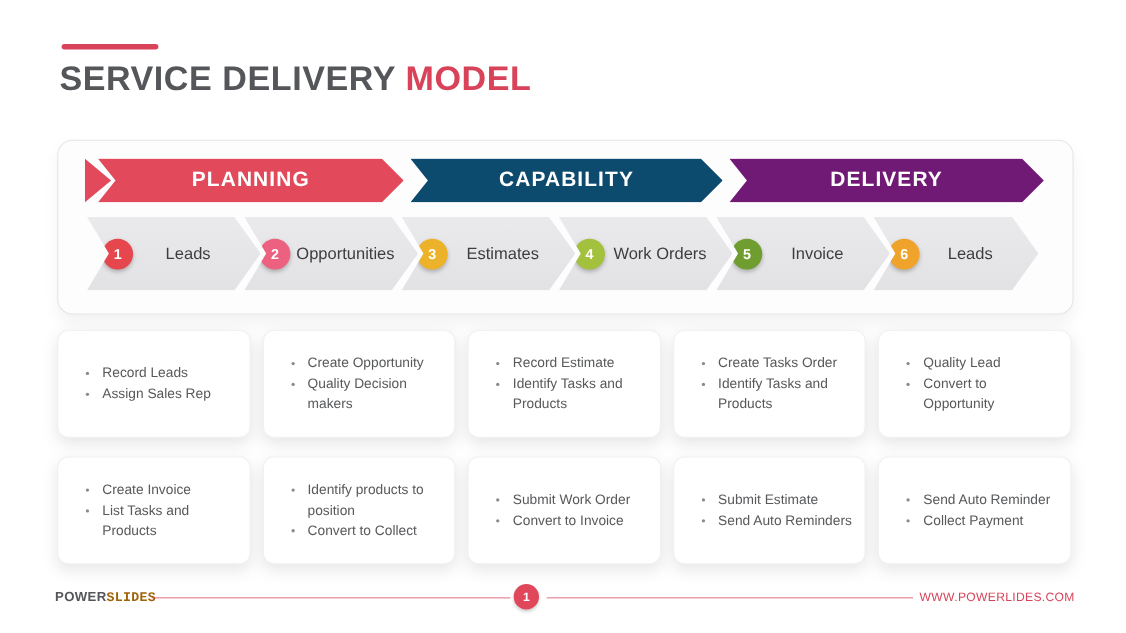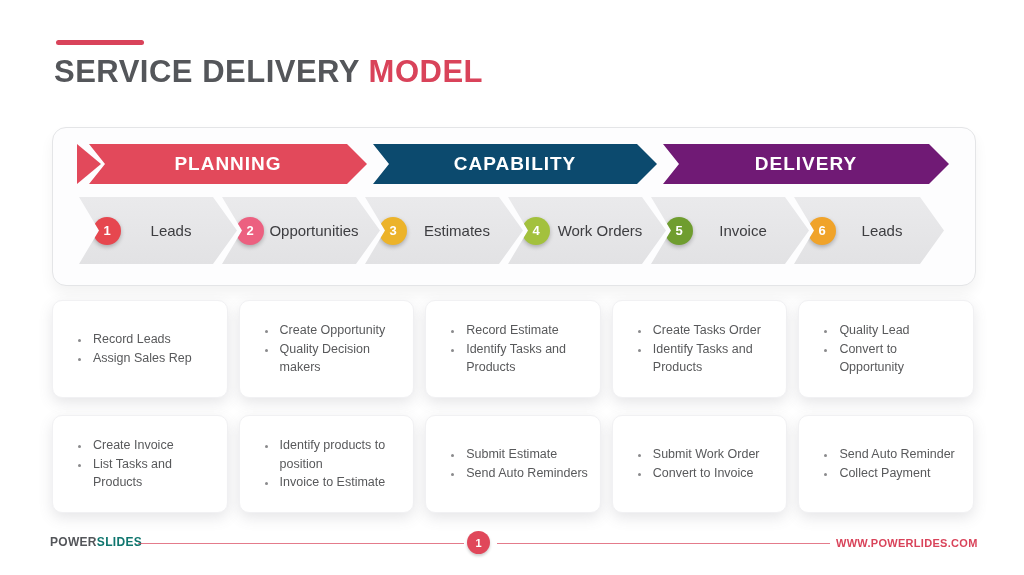--- a/index.html
+++ b/index.html
@@ -39,28 +39,28 @@
   .cards{position:absolute;left:52px;top:300px;width:922px;display:grid;
          grid-template-columns:repeat(5,1fr);column-gap:11px;row-gap:17px;}
   .card{height:96px;background:#fff;border-radius:10px;border:1px solid #f1f1f3;
         box-shadow:0 5px 14px rgba(100,100,110,.16);display:flex;align-items:center;}
   .card ul{margin:0;padding:0 8px 0 38px;color:#58595b;font-size:12.5px;line-height:1.5;}
   .card li{padding-left:2px;}
   .card li::marker{color:#8a8a8c;font-size:11px;}
 
   
   .brand{position:absolute;left:50px;top:535px;font-size:12px;font-weight:700;letter-spacing:.3px;color:#54565a;white-space:nowrap;}
-  .brand .suffix{color:#0f766e;}
+  .brand .suffix{color:#a16207;font-family:Liberation Mono, monospace;}
   .fline{position:absolute;top:543px;height:1px;background:#d9435a;opacity:.7;}
   .fline1{left:138px;width:326px;}
   .fline2{left:497px;width:333px;}
   .page-badge{position:absolute;left:467px;top:531px;width:23px;height:23px;border-radius:50%;
               background:#e0475a;color:#fff;font-size:11px;font-weight:700;
               display:flex;align-items:center;justify-content:center;box-shadow:0 2px 3px rgba(0,0,0,.2);}
-  .website{position:absolute;left:836px;top:537px;font-size:11px;font-weight:700;color:#d9435a;
+  .website{position:absolute;left:836px;top:537px;font-size:11px;font-weight:400;color:#d9435a;
            letter-spacing:.3px;text-decoration:none;white-space:nowrap;}
 </style>
 </head>
 <body>
 
 <div class="slide">
 
   <div class="accent-bar"></div>
   <h1 class="title"><span>SERVICE DELIVERY </span><span class="hl">MODEL</span></h1>
 
@@ -137,33 +137,33 @@
 
     <div class="card">
       <ul>
         <li>Create Invoice</li>
         <li>List Tasks and Products</li>
       </ul>
     </div>
     <div class="card">
       <ul>
         <li>Identify products to position</li>
-        <li>Invoice to Estimate</li>
+        <li>Convert to Collect</li>
+      </ul>
+    </div>
+    <div class="card">
+      <ul>
+        <li>Submit Work Order</li>
+        <li>Convert to Invoice</li>
       </ul>
     </div>
     <div class="card">
       <ul>
         <li>Submit Estimate</li>
         <li>Send Auto Reminders</li>
-      </ul>
-    </div>
-    <div class="card">
-      <ul>
-        <li>Submit Work Order</li>
-        <li>Convert to Invoice</li>
       </ul>
     </div>
     <div class="card">
       <ul>
         <li>Send Auto Reminder</li>
         <li>Collect Payment</li>
       </ul>
     </div>
   </div>
 

